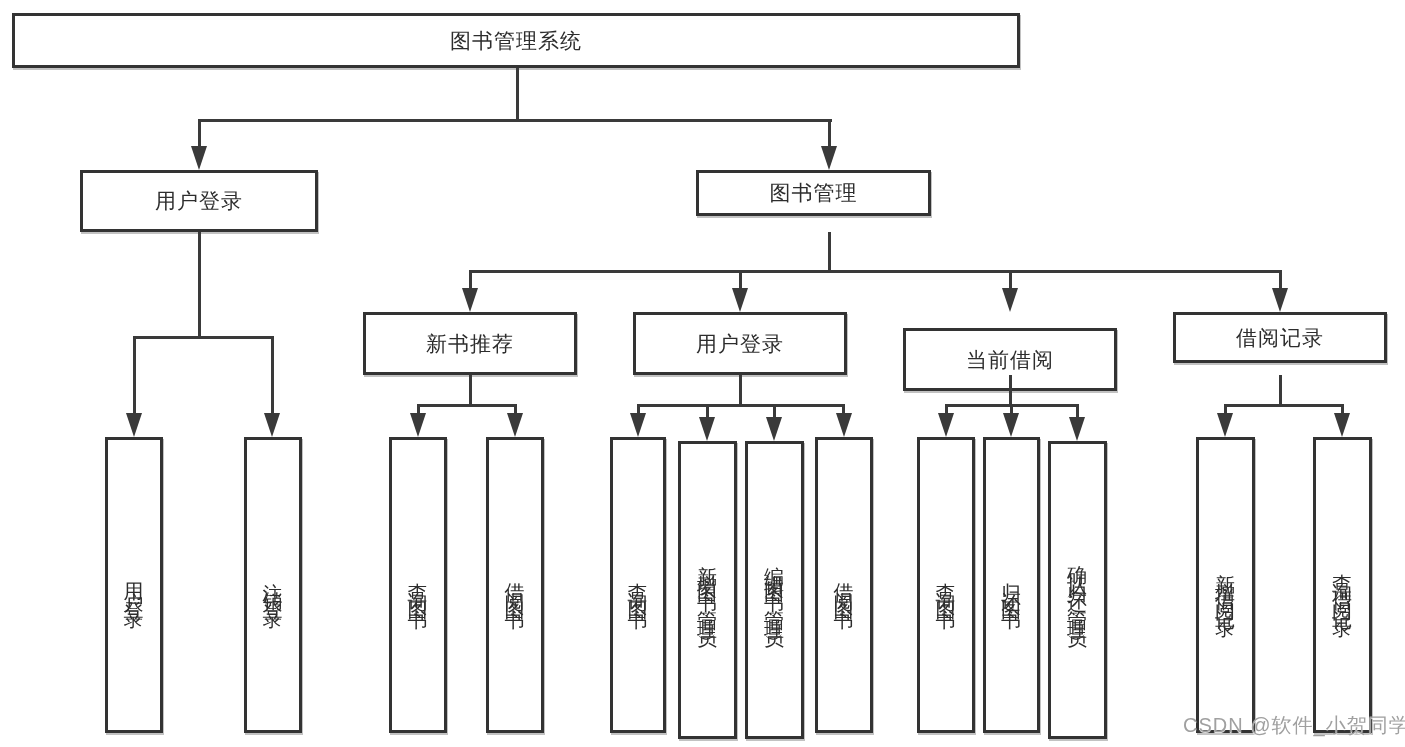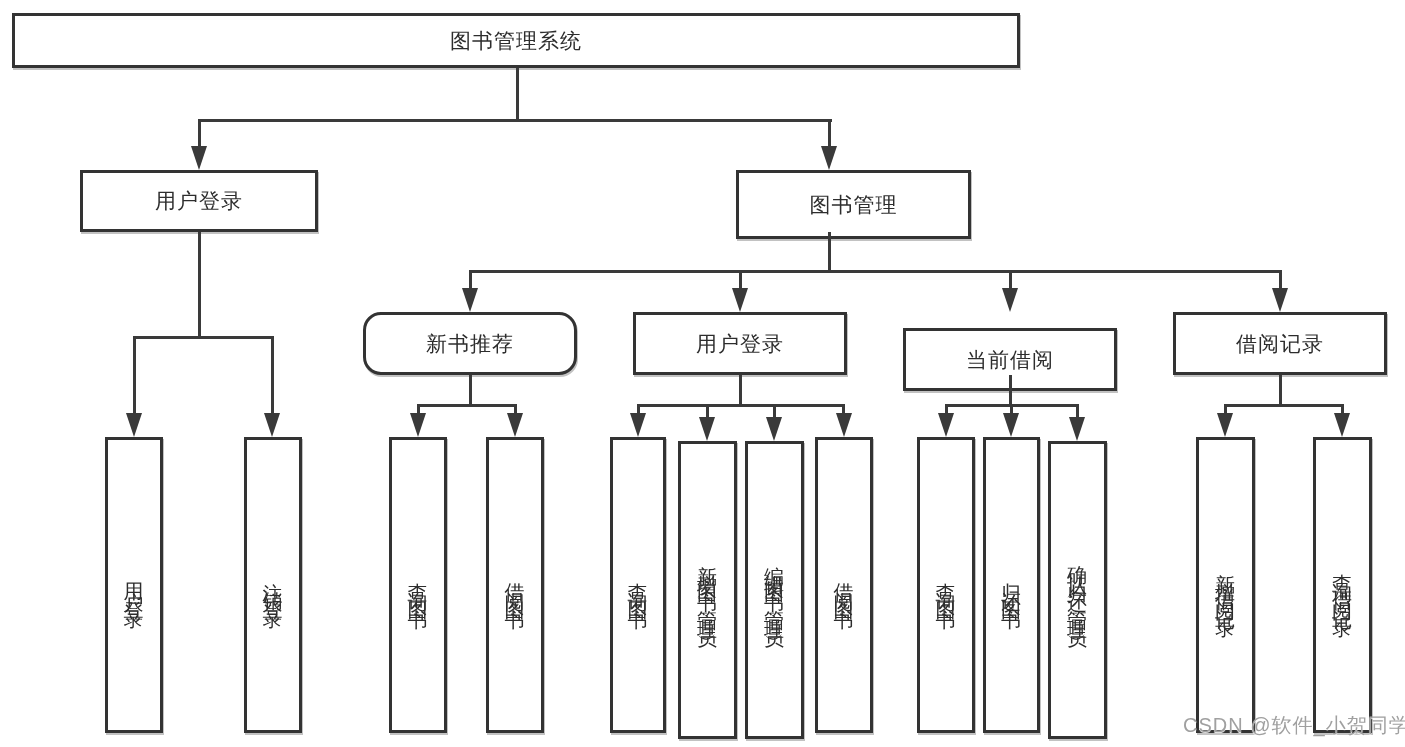--- a/index.html
+++ b/index.html
@@ -45,34 +45,34 @@
 
 <div class="stage">
 
   <div class="box hbox" style="left:12px;top:13px;width:1008px;height:55px;">
     <span>图书管理系统</span>
   </div>
 
   <div class="box hbox" style="left:80px;top:170px;width:238px;height:62px;">
     <span>用户登录</span>
   </div>
-  <div class="box hbox" style="left:736px;top:170px;width:235px;height:69px;">
+  <div class="box hbox" style="left:696px;top:170px;width:235px;height:46px;">
     <span>图书管理</span>
   </div>
 
-  <div class="box hbox" style="left:363px;top:312px;width:214px;height:63px;border-radius:18px;">
+  <div class="box hbox" style="left:363px;top:312px;width:214px;height:63px;">
     <span>新书推荐</span>
   </div>
   <div class="box hbox" style="left:633px;top:312px;width:214px;height:63px;">
     <span>用户登录</span>
   </div>
   <div class="box hbox" style="left:903px;top:328px;width:214px;height:63px;">
     <span>当前借阅</span>
   </div>
-  <div class="box hbox" style="left:1173px;top:312px;width:214px;height:63px;">
+  <div class="box hbox" style="left:1173px;top:312px;width:214px;height:51px;">
     <span>借阅记录</span>
   </div>
 
   <div class="box leaf" style="left:105px;top:437px;width:58px;height:296px;">
     <span>用户登录</span>
   </div>
   <div class="box leaf" style="left:244px;top:437px;width:58px;height:296px;">
     <span>注销登录</span>
   </div>
 

